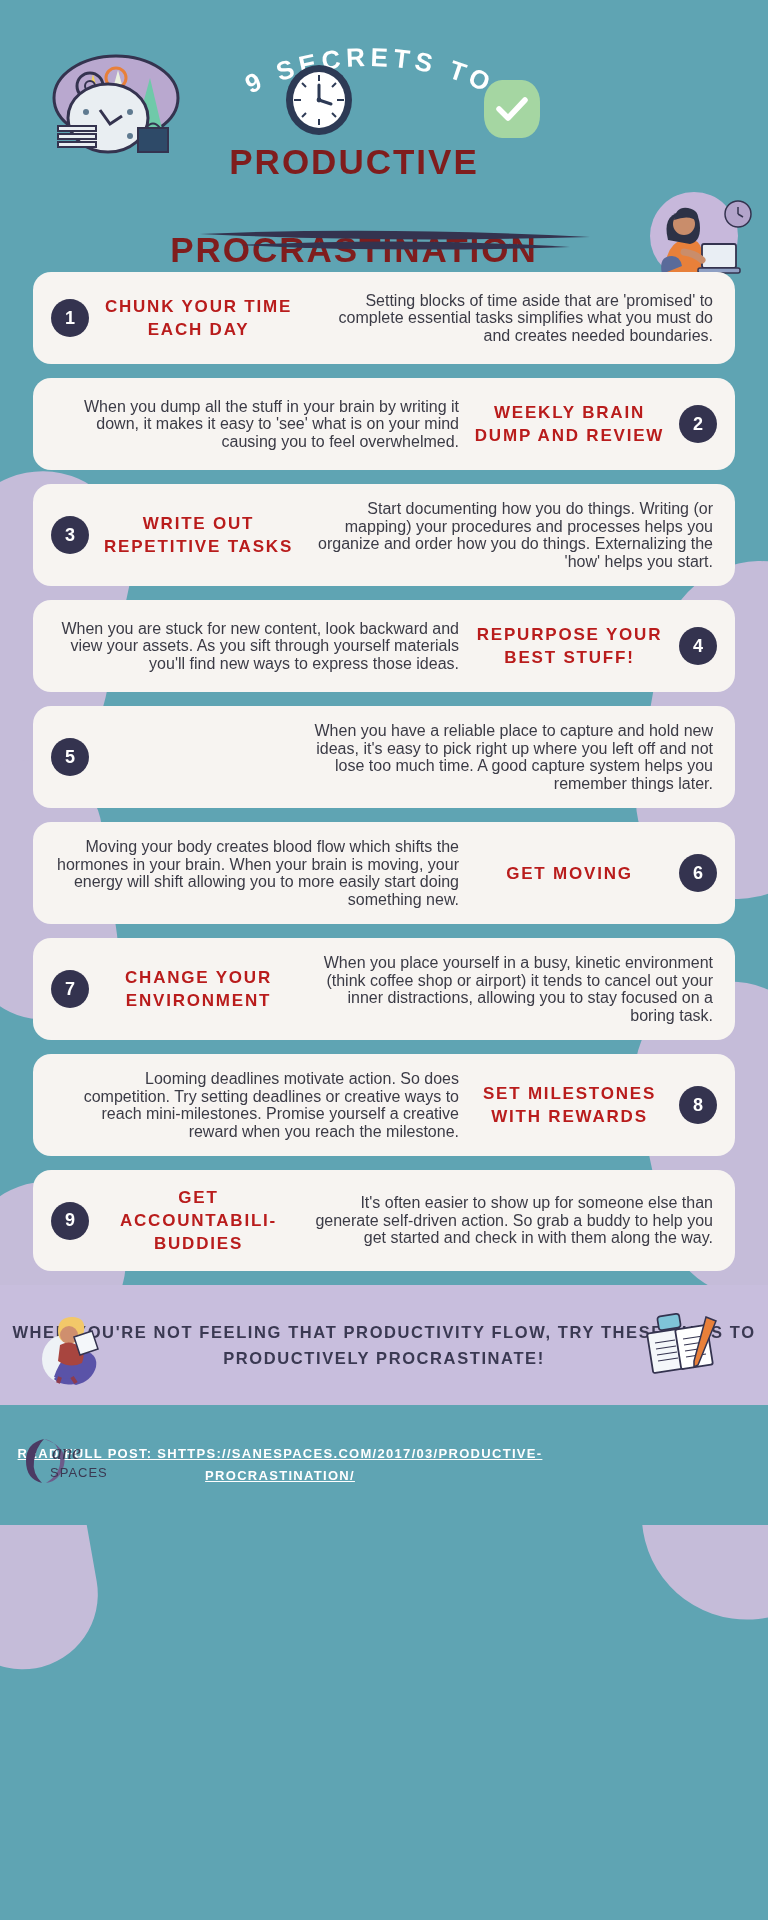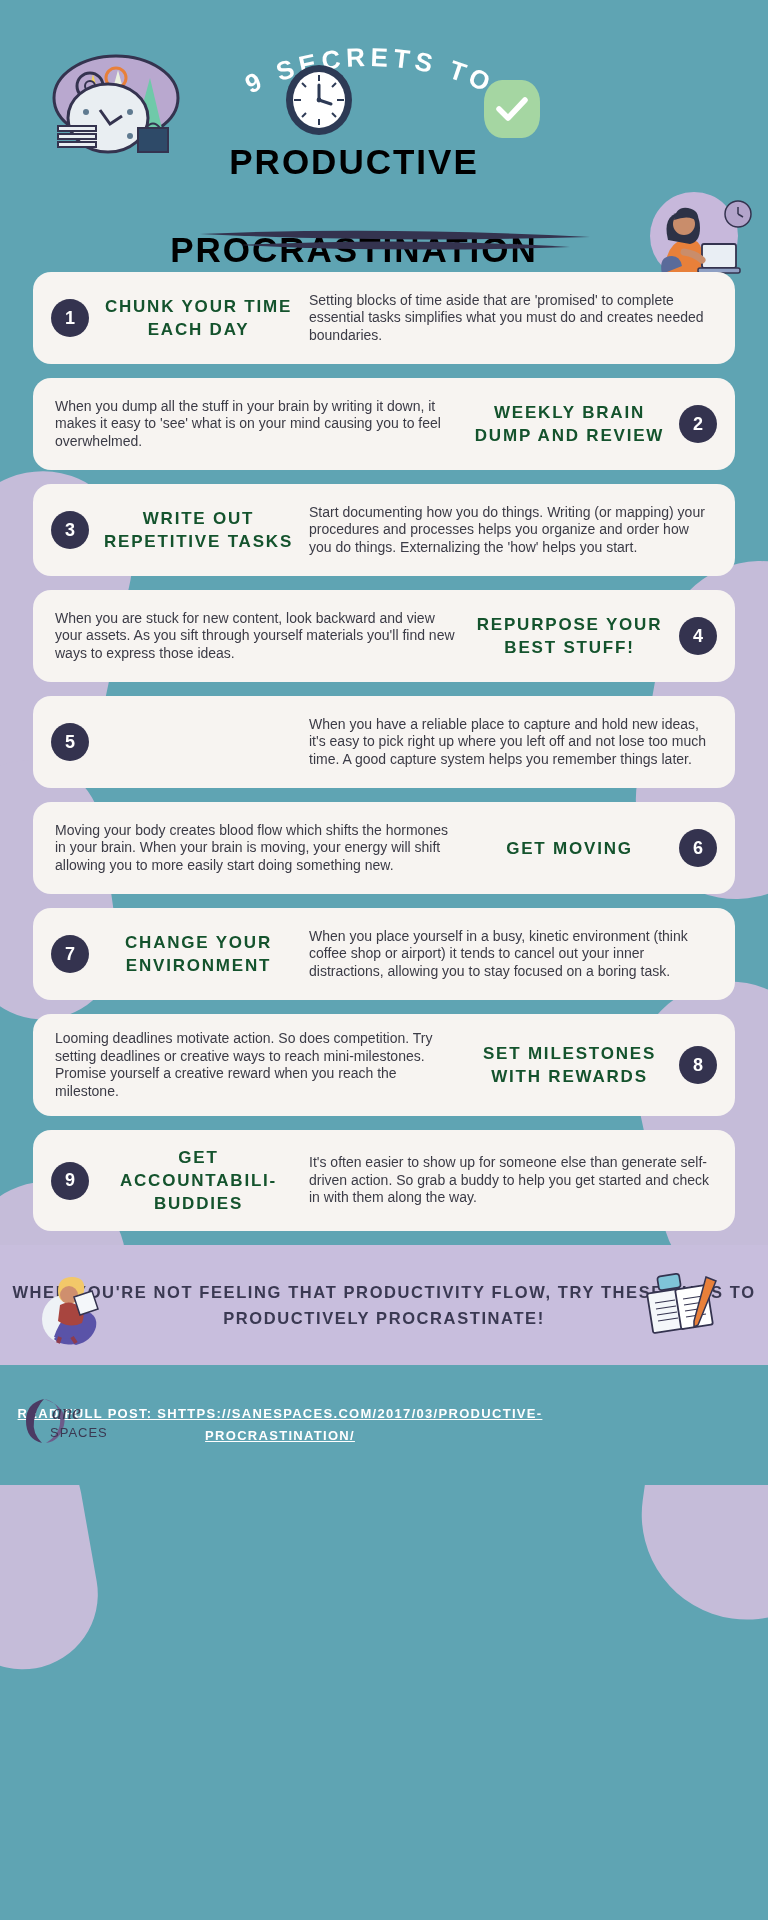--- a/index.html
+++ b/index.html
@@ -93,21 +93,21 @@
     right: 10px; top: 190px;
     width: 130px; height: 90px;
     z-index: 4;
   }
 
   .main-title {
     position: absolute;
     left: 0; top: 140px;
     width: 708px;
     text-align: center;
-    color: #000000;
+    color: #7f1d1d;
     font-size: 35px;
     font-weight: bold;
     letter-spacing: 2px;
     line-height: 44px;
     z-index: 3;
   }
   .main-title .l2 { display: block; margin-top: 44px; }
 
   .swoosh {
     position: absolute;
@@ -155,34 +155,35 @@
     font-size: 18px;
     font-weight: bold;
     display: flex;
     align-items: center;
     justify-content: center;
     font-family: "Liberation Sans", sans-serif;
   }
 
   .title {
     flex: 1 1 auto;
-    color: #14532d;
+    color: #b91c1c;
     font-size: 17px;
     font-weight: bold;
     letter-spacing: 1.8px;
     line-height: 23px;
     text-align: center;
   }
 
   .bodyblock {
     flex: 1 1 auto;
     color: #3b3b46;
-    font-size: 14px;
+    font-size: 16px;
     line-height: 17.5px;
     padding: 0 4px;
+    text-align: right;
   }
   .card.left .bodyblock  { padding-left: 12px; }
   .card.right .bodyblock { padding-right: 12px; }
 
   
   .banner {
     position: relative;
     z-index: 3;
     margin-top: 12px;
     background: #c8bedd;

